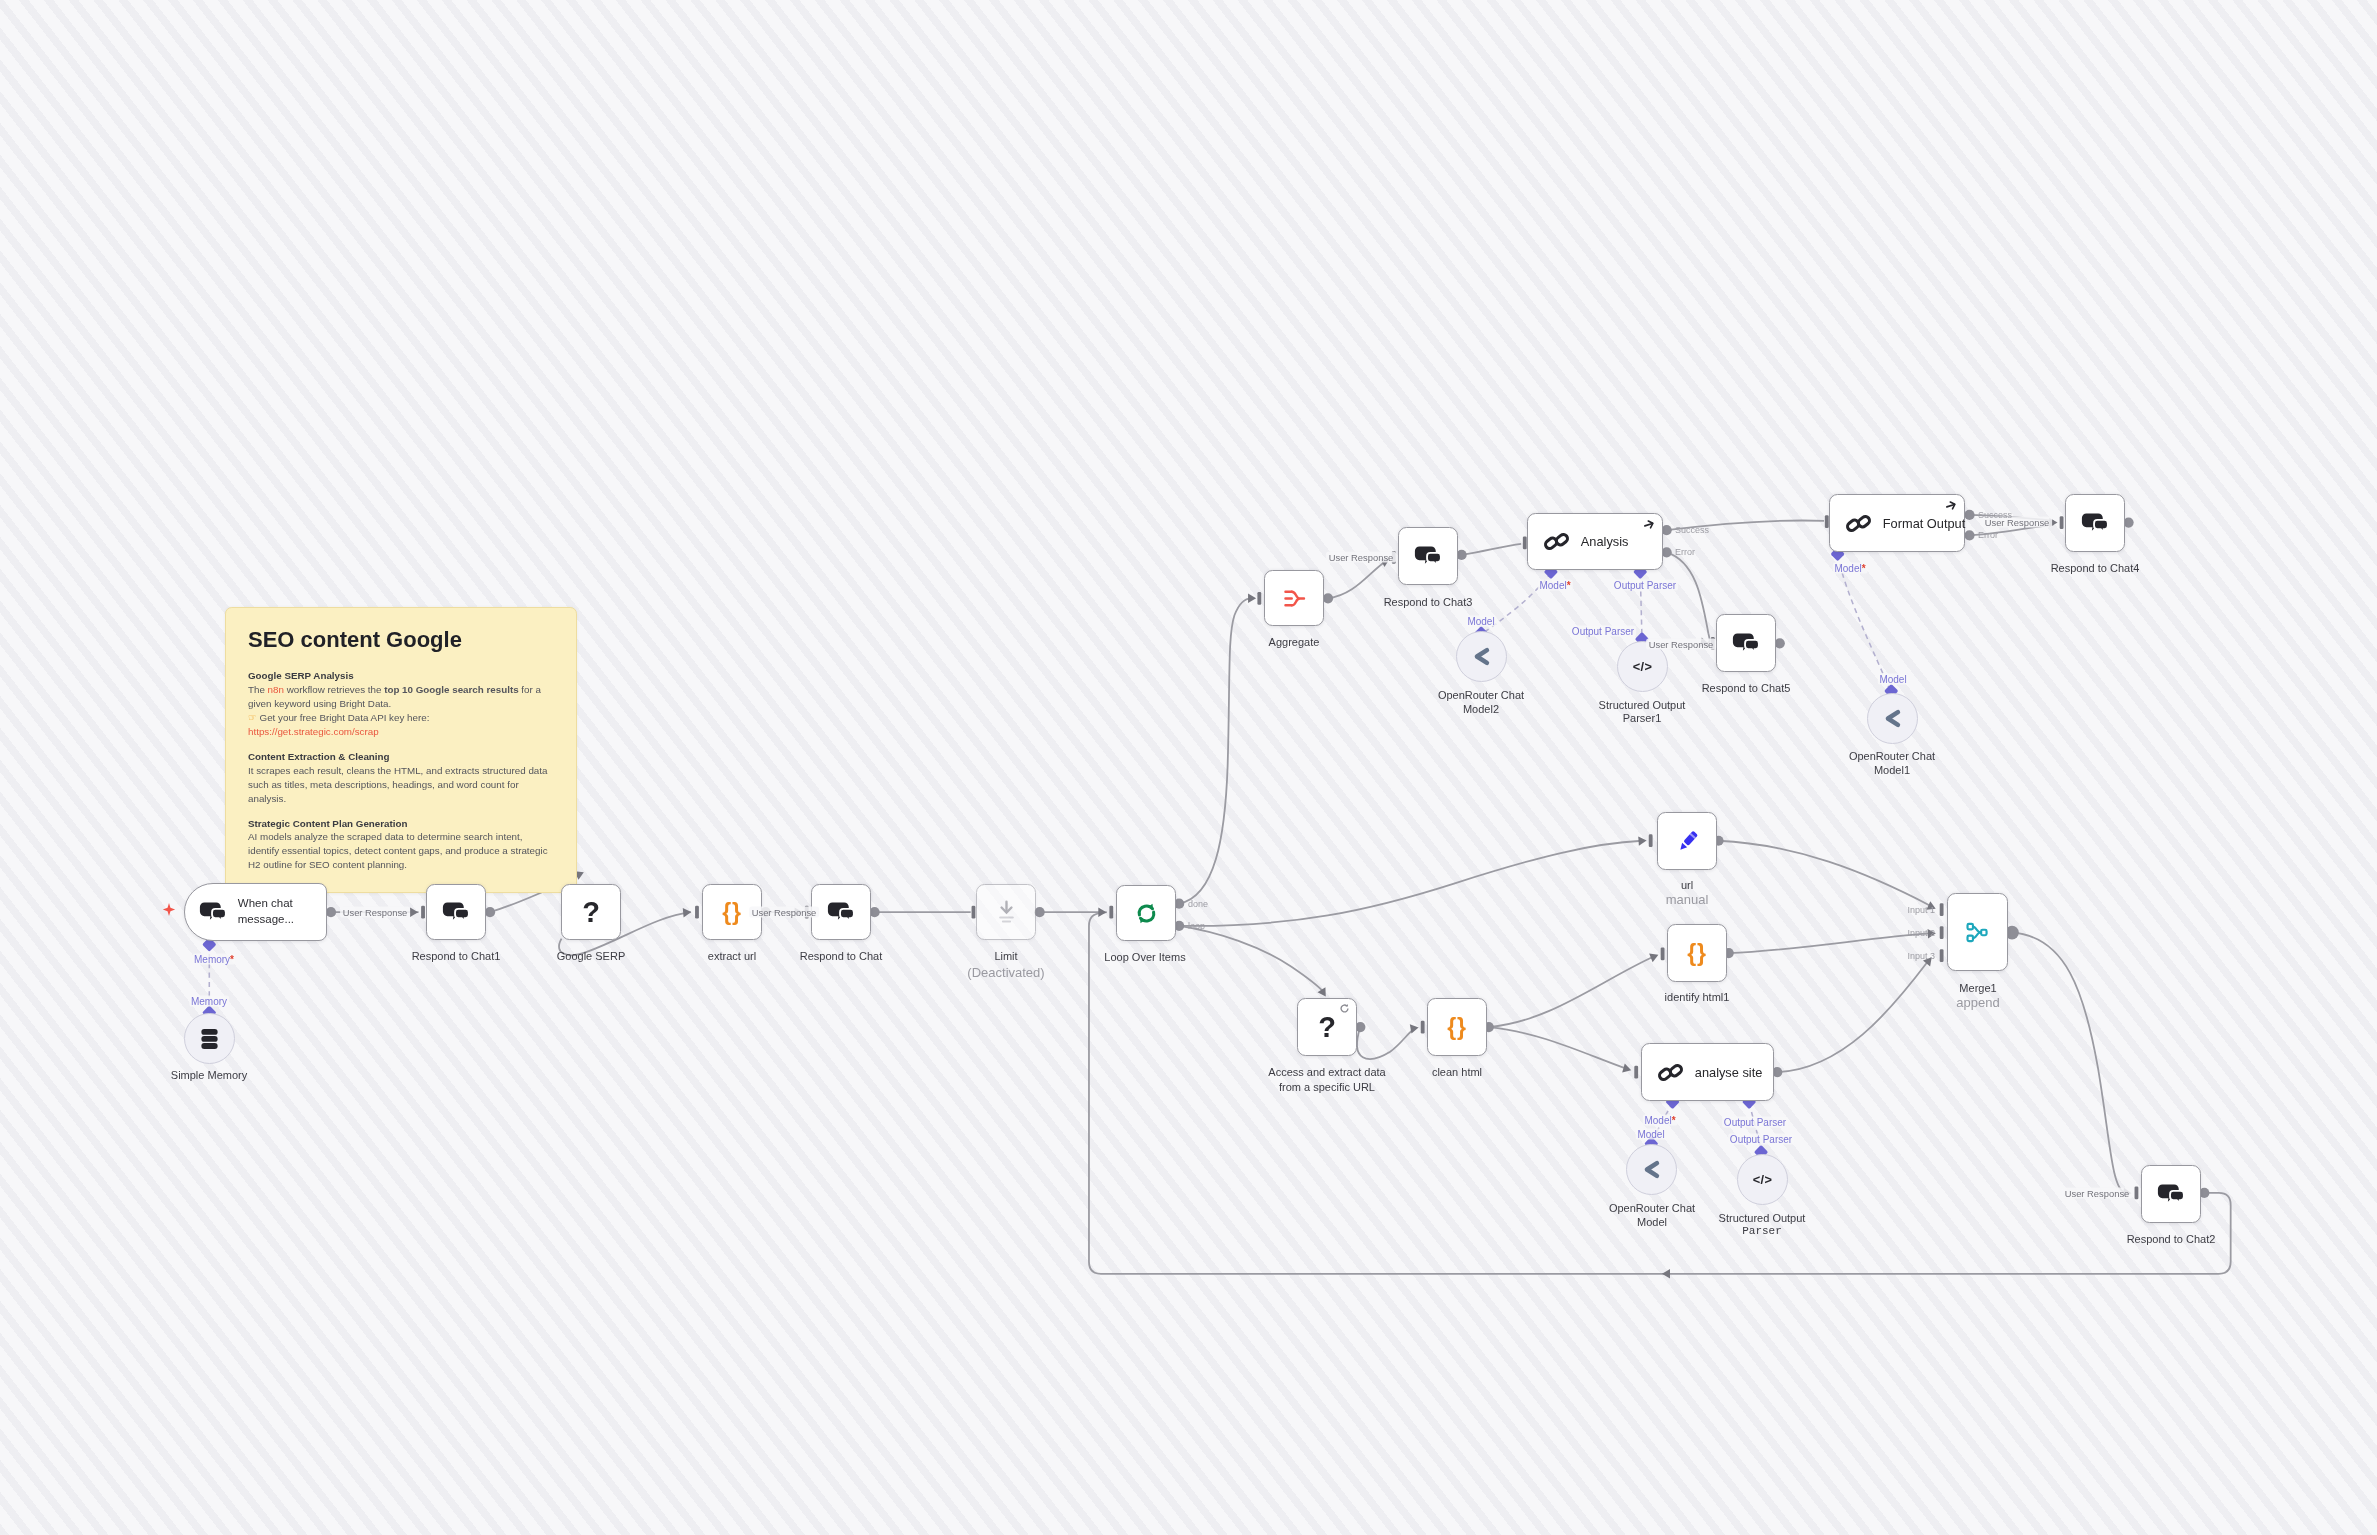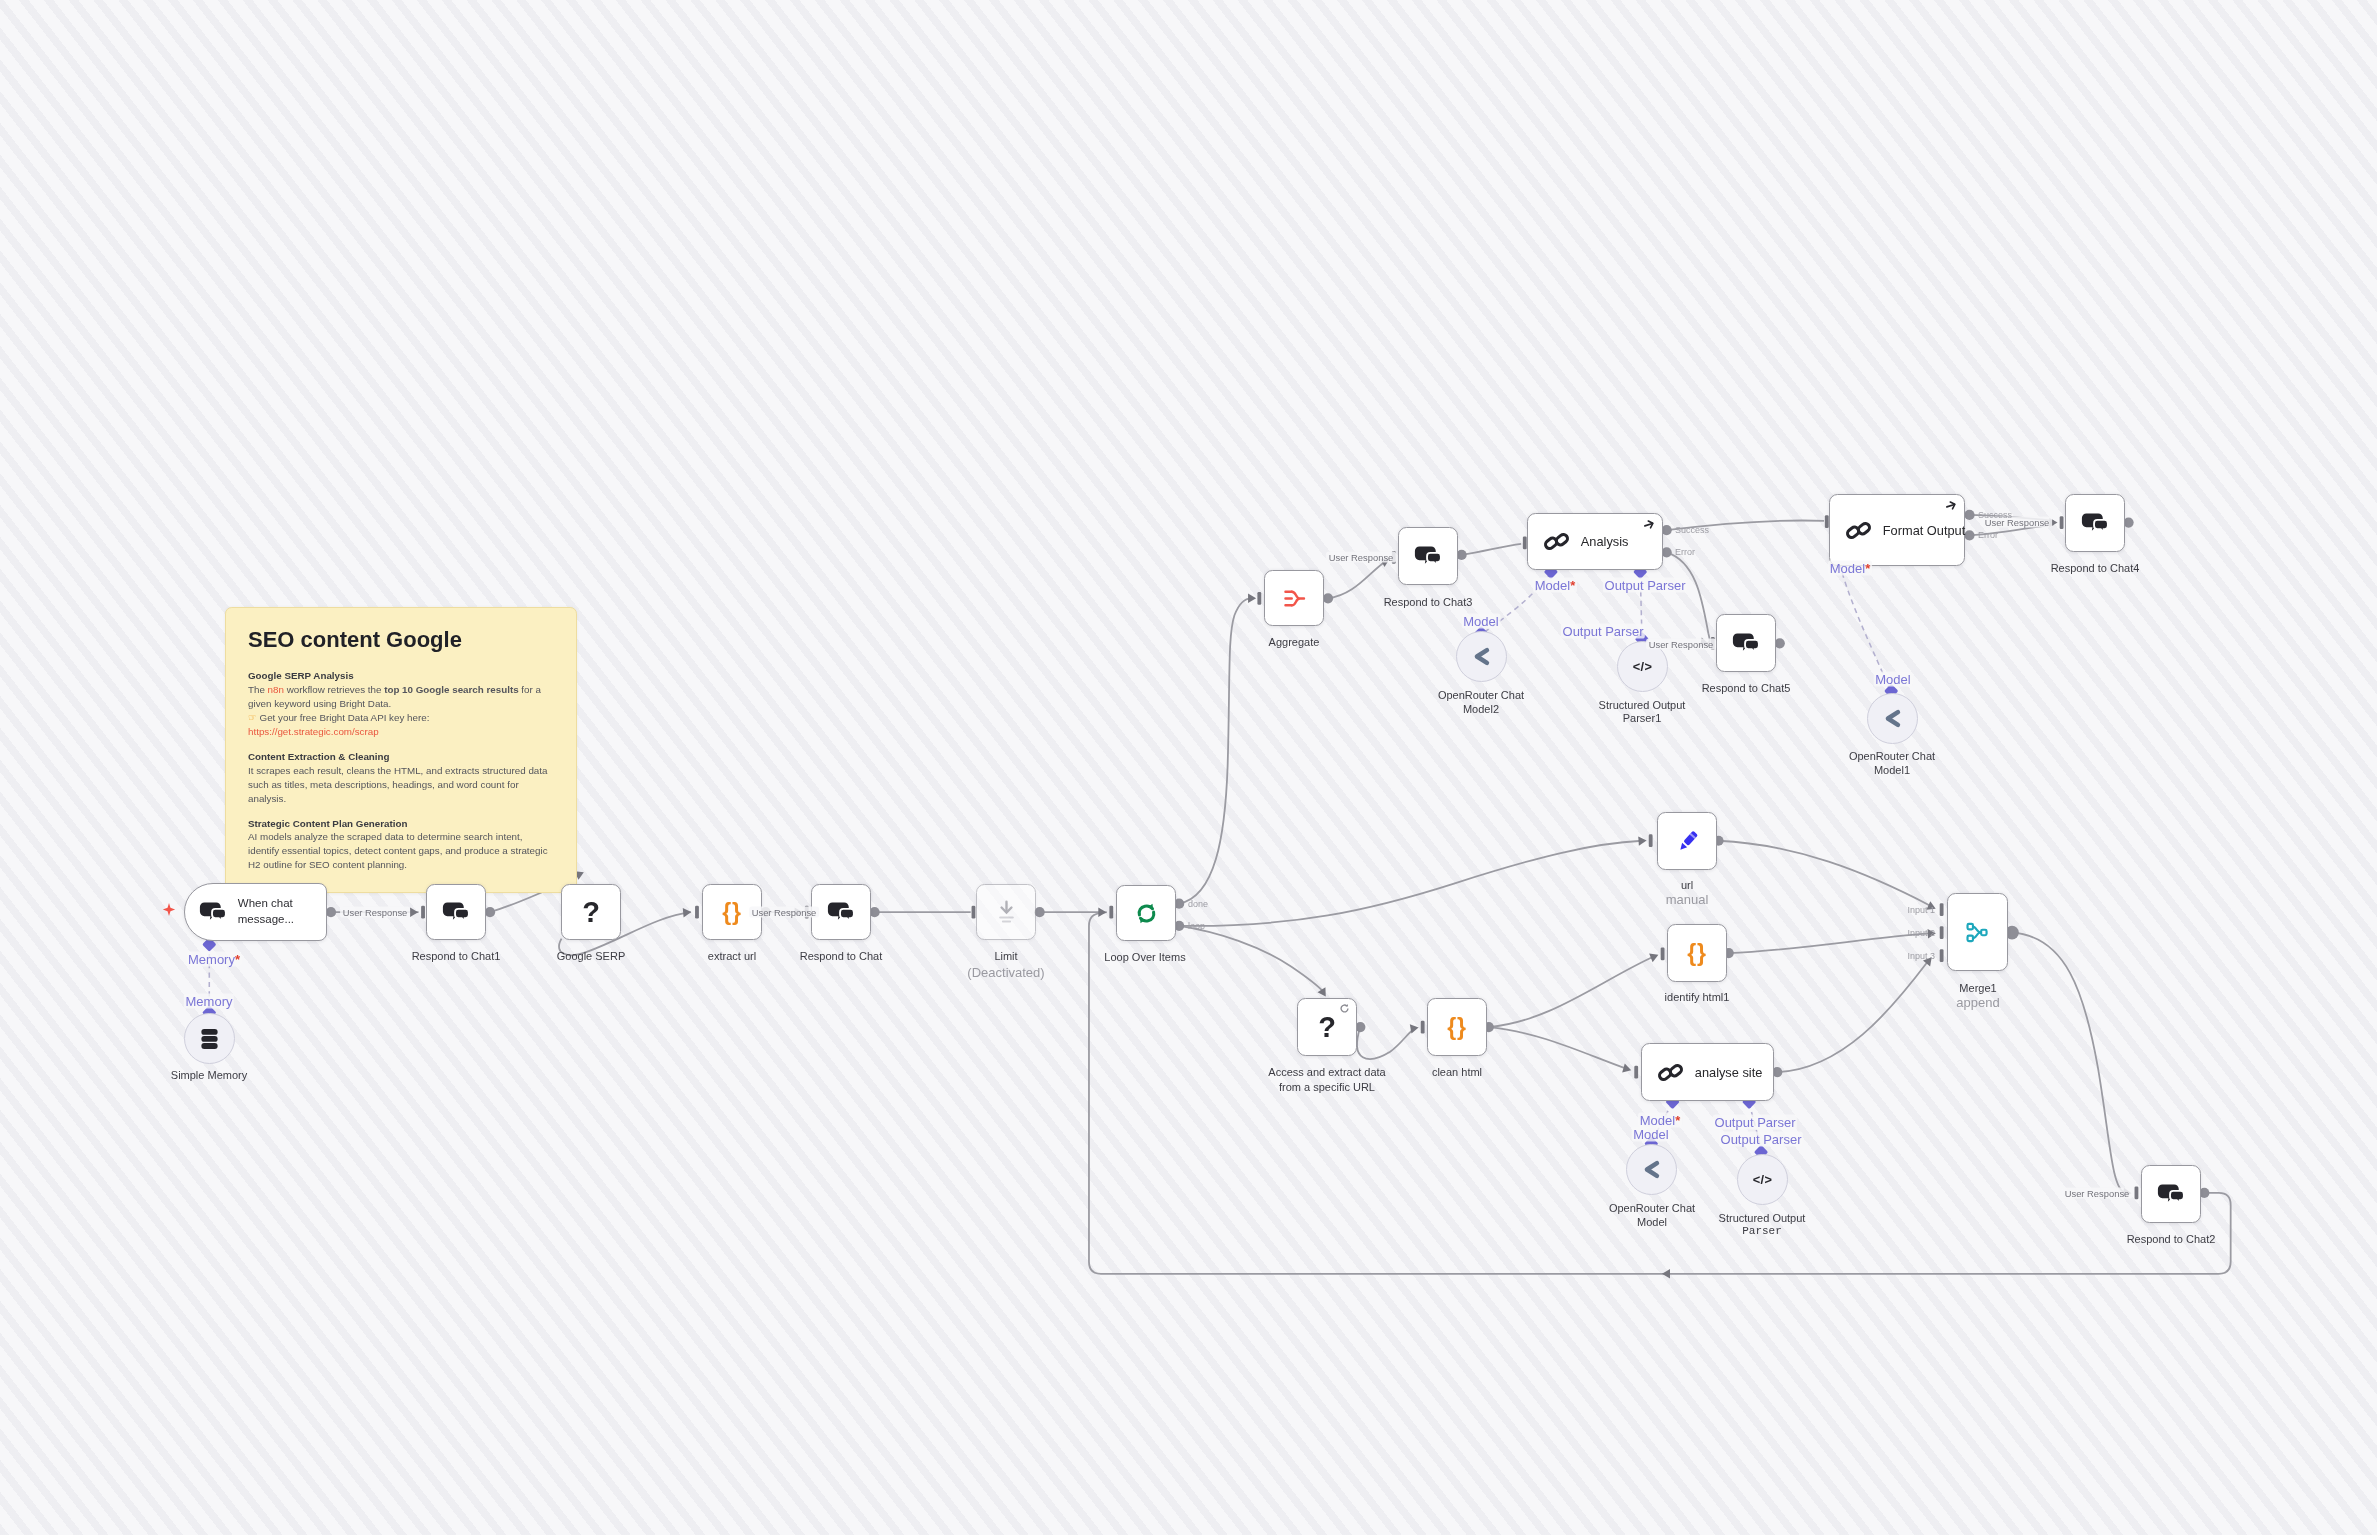--- a/index.html
+++ b/index.html
@@ -20,21 +20,21 @@
   .code-glyph{font-size:12.8px;font-weight:700;color:#27272c;letter-spacing:0.4px;}
   .node-title{font-size:12.8px;font-weight:500;color:#27272a;margin-left:10.2px;white-space:nowrap;}
   .trig-text{font-size:11.5px;color:#2e2e33;line-height:1.35;margin-left:10.2px;}
   .lbl{position:absolute;z-index:4;white-space:nowrap;}
   .node-label{font-size:11px;color:#3c3c43;transform:translate(-50%,-50%);}
   .node-sub{font-size:13px;color:#9a9aa1;transform:translate(-50%,-50%);}
   .edge-label{font-size:9.4px;color:#73737b;transform:translate(-50%,-50%);
     background:rgba(247,247,249,.85);padding:0 2.6px;border-radius:2.6px;}
   .port-label{font-size:9px;color:#9d9da4;transform:translate(0,-50%);}
   .port-label.r{transform:translate(-100%,-50%);}
-  .purple-label{font-size:13px;color:#7b76d6;transform:translate(-50%,-50%);
+  .purple-label{font-size:10px;color:#7b76d6;transform:translate(-50%,-50%);
     background:rgba(247,247,249,.8);padding:0 1.7px;border-radius:2.6px;}
   .star{color:#e0402f;font-weight:700;}
   .badge{position:absolute;top:4.3px;right:6px;z-index:4;display:flex;}
   #sticky{position:absolute;z-index:2;background:#fbf0c2;border:0.9px solid #eeddA0;border-radius:6.8px;
     box-sizing:border-box;padding:19px 22px;box-shadow:0 0.9px 2.6px rgba(120,100,20,.08);}
   #sticky h2{margin:0 0 17px 0;font-size:22px;font-weight:700;color:#202127;}
   #sticky h4{margin:12px 0 1.7px 0;font-size:9.8px;font-weight:700;color:#3a3b41;}
   #sticky p{margin:0.9px 0;font-size:9.8px;color:#54555c;line-height:1.42;}
   #sticky .seg-link{color:#e9573f;}
   #sticky .seg-bold{font-weight:700;}
@@ -262,21 +262,21 @@
         </span>
       </div>
       <div class="node square" style="left: 1716px; top: 614px; width: 60px; height: 58px;">
         <span class="icon">
           <svg width="29" height="29" viewBox="0 0 32 32" xmlns="http://www.w3.org/2000/svg">
             <path fill="#25252b" d="M6 5h13c2.8 0 5 2.2 5 5v5c0 2.8-2.2 5-5 5h-3.2L12 24l.6-4H6c-2.8 0-5-2.2-5-5v-5c0-2.8 2.2-5 5-5z"></path>
             <path fill="#25252b" stroke="#fff" stroke-width="2" d="M18 12h8c2 0 3.6 1.6 3.6 3.6v3c0 2-1.6 3.6-3.6 3.6h-.8l1 3.6-4.4-3.6H18c-2 0-3.6-1.6-3.6-3.6v-3c0-2 1.6-3.6 3.6-3.6z"></path>
           </svg>
         </span>
       </div>
-      <div class="node wide" style="left: 1829px; top: 494px; width: 136px; height: 72px;">
+      <div class="node wide" style="left: 1829px; top: 494px; width: 136px; height: 58px;">
         <span class="icon" style="margin-left: 13.6px;">
           <svg width="29" height="29" viewBox="0 0 32 32" xmlns="http://www.w3.org/2000/svg">
             <g fill="none" stroke="#25252b" stroke-width="3.4">
               <rect x="3.5" y="13.5" width="13" height="9" rx="4.5" transform="rotate(-38 10 18)"></rect>
               <rect x="15.5" y="9.5" width="13" height="9" rx="4.5" transform="rotate(-38 22 14)"></rect>
             </g>
           </svg>
         </span>
         <span class="node-title">Format Output</span>
         <span class="badge">

